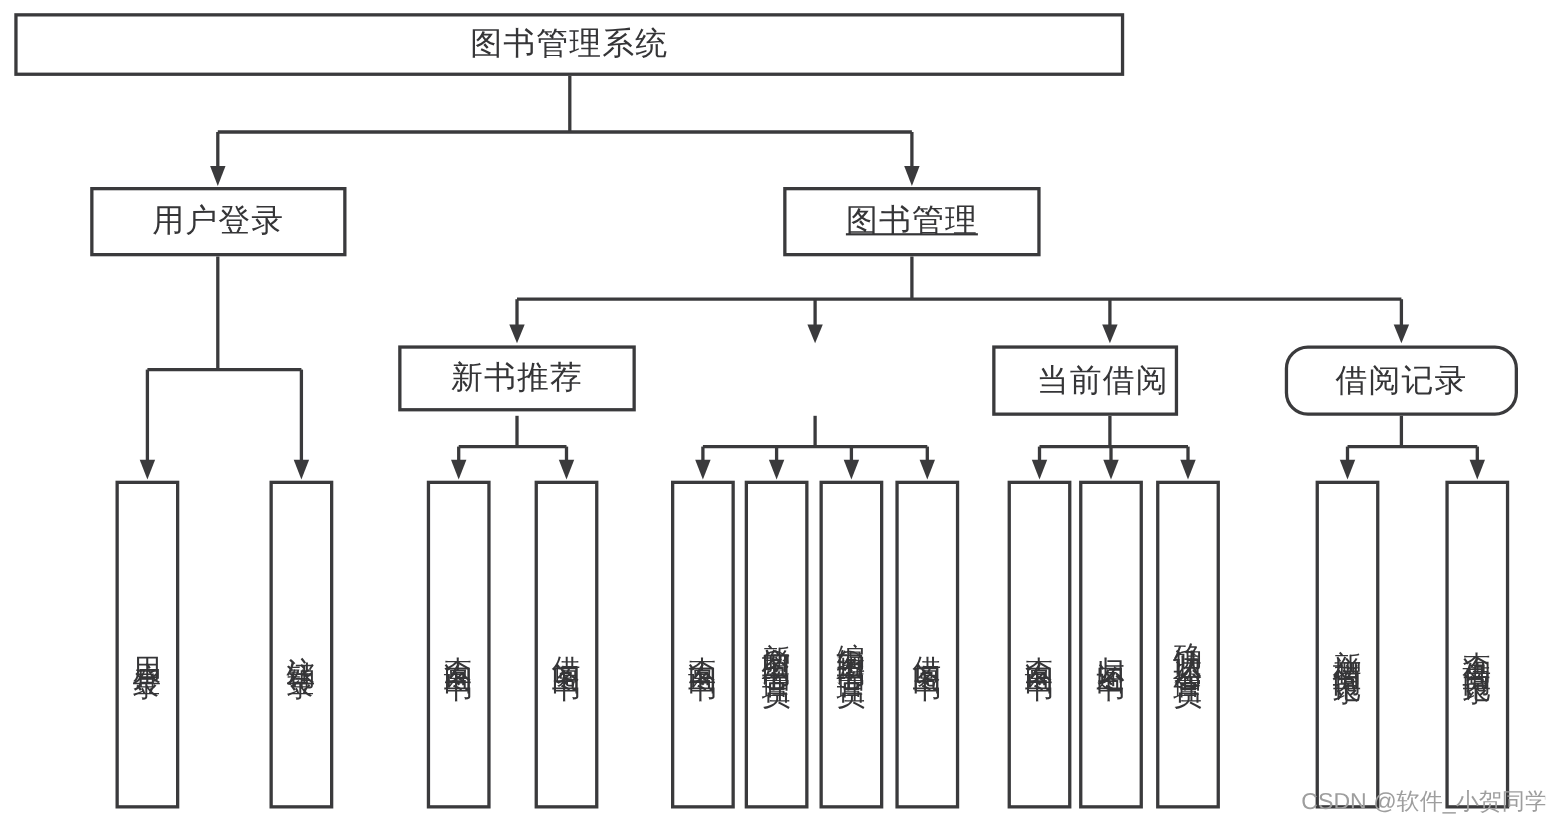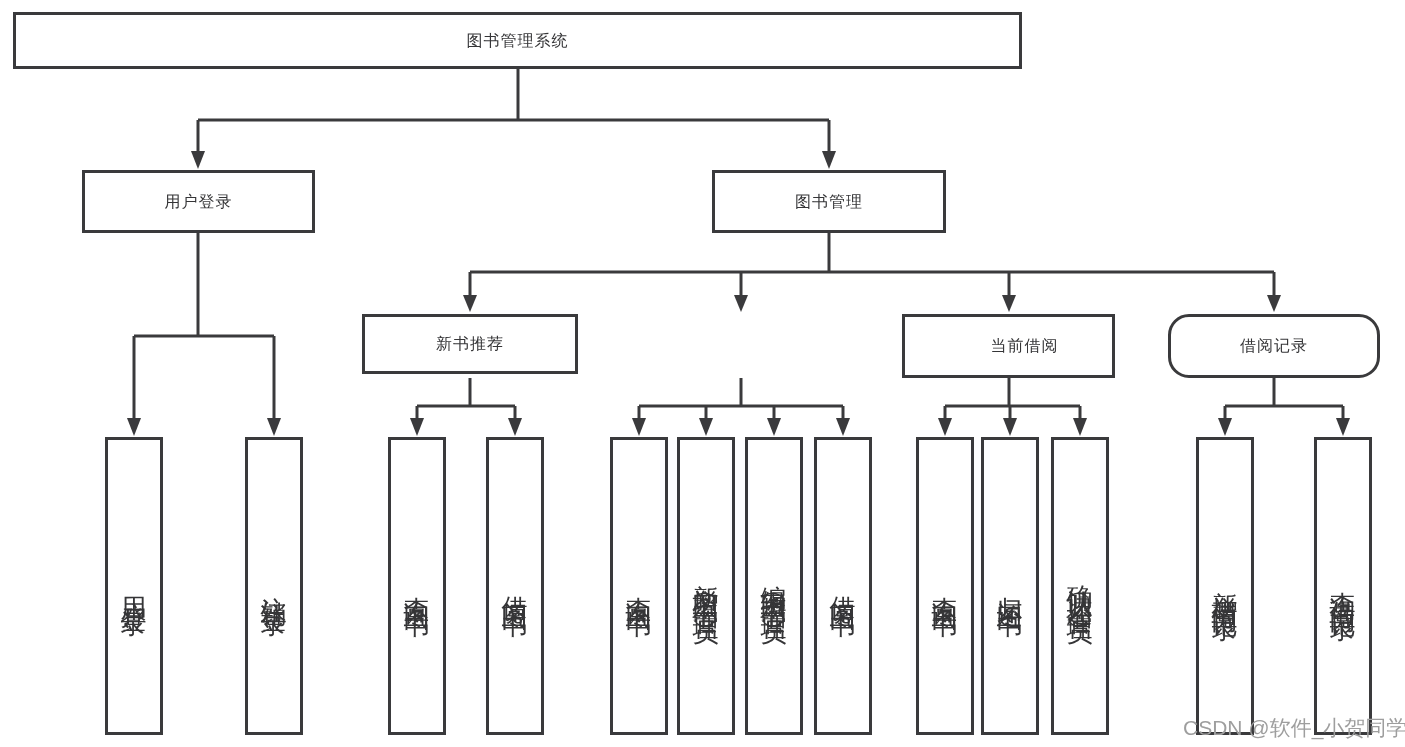--- a/index.html
+++ b/index.html
@@ -27,21 +27,21 @@
     box-sizing:border-box;
     border:3px solid var(--line);
     background:#fff;
     display:flex;
     align-items:center;
     justify-content:center;
     text-align:center;
     color:var(--text);
   }
   .h-node{
-    font-size:16px;
+    font-size:29px;
     letter-spacing:1px;
     line-height:1;
     white-space:nowrap;
   }
   .v-node{
     font-size:26px;
     writing-mode:vertical-rl;
     text-orientation:upright;
     letter-spacing:5px;
     line-height:1;
@@ -132,24 +132,24 @@
       <path d="M1225 406 V420" fill="none"></path>
       <polygon points="1218,418 1232,418 1225,436" stroke="none"></polygon>
       <path d="M1343 406 V420" fill="none"></path>
       <polygon points="1336,418 1350,418 1343,436" stroke="none"></polygon>
     </g>
   </svg>
 
   <div class="node h-node" style="left:13px;top:12px;width:1009px;height:57px;">图书管理系统</div>
 
   <div class="node h-node" style="left:82px;top:170px;width:233px;height:63px;">用户登录</div>
-  <div class="node h-node" style="left:712px;top:170px;width:234px;height:63px;">图书管理</div>
+  <div class="node h-node" style="left:712px;top:170px;width:234px;height:63px;text-decoration:underline;">图书管理</div>
 
   <div class="node h-node" style="left:362px;top:314px;width:216px;height:60px;">新书推荐</div>
-  <div class="node h-node" style="left:902px;top:314px;width:213px;height:64px;padding-left:32px;">当前借阅</div>
+  <div class="node h-node" style="left:902px;top:314px;width:169px;height:64px;padding-left:32px;">当前借阅</div>
   <div class="node h-node" style="left:1168px;top:314px;width:212px;height:64px;border-radius:21px;">借阅记录</div>
 
   <div class="node v-node" style="left:105px;top:437px;width:58px;height:298px;">用户登录</div>
   <div class="node v-node" style="left:245px;top:437px;width:58px;height:298px;">注销登录</div>
 
   <div class="node v-node" style="left:388px;top:437px;width:58px;height:298px;">查询图书</div>
   <div class="node v-node" style="left:486px;top:437px;width:58px;height:298px;">借阅图书</div>
 
   <div class="node v-node" style="left:610px;top:437px;width:58px;height:298px;">查询图书</div>
   <div class="node v-node" style="left:677px;top:437px;width:58px;height:298px;">新增图书（管理员）</div>

